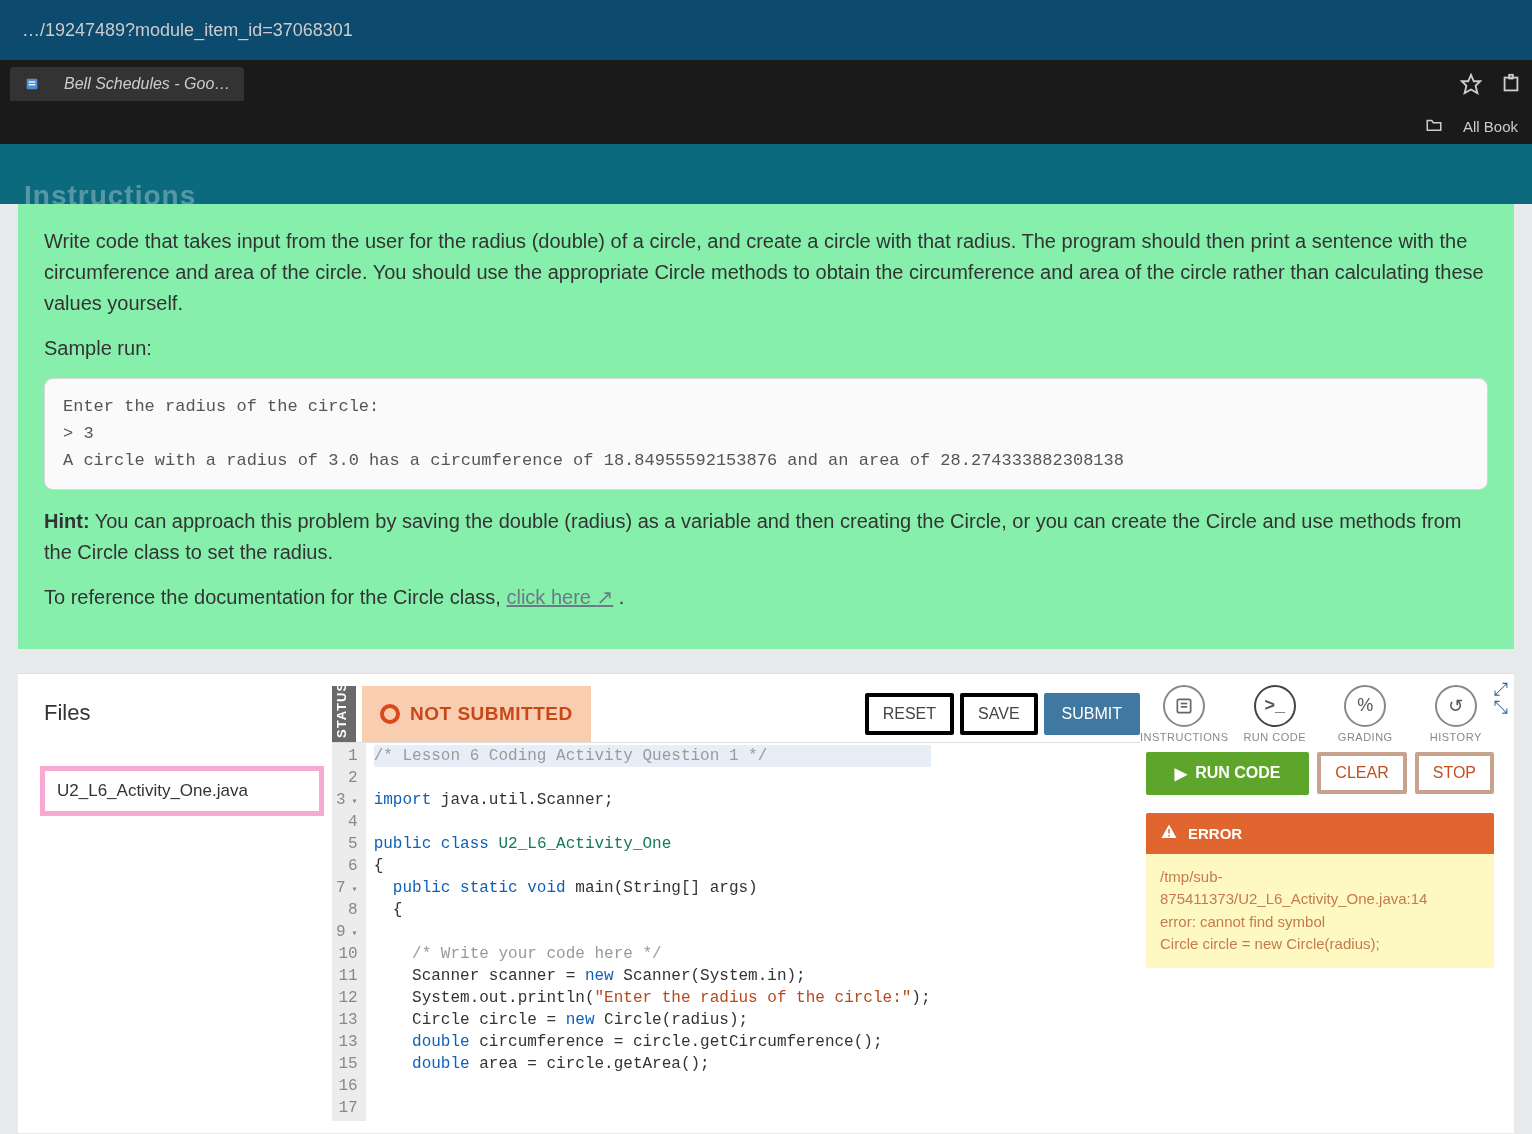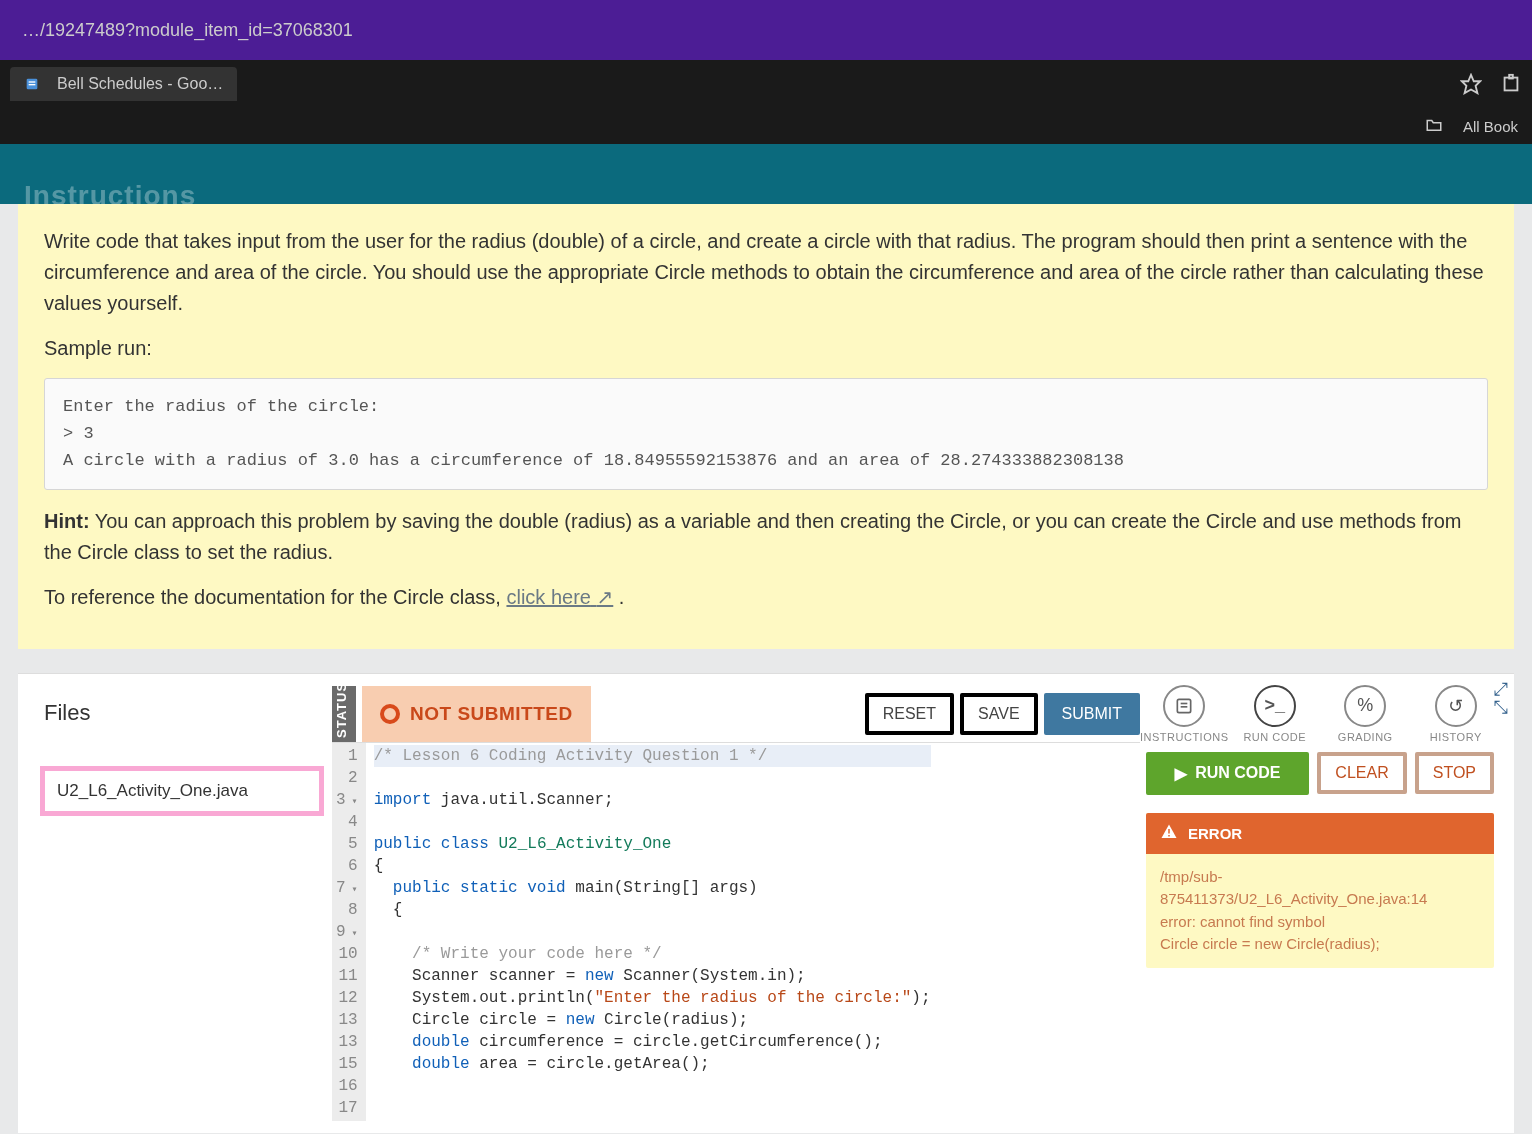--- a/index.html
+++ b/index.html
@@ -1,28 +1,28 @@
 <!DOCTYPE html>
 <html><head>
 <meta charset="utf-8">
 <style>
 * { box-sizing: border-box; margin: 0; padding: 0; }
 body { font-family: -apple-system, "Helvetica Neue", Arial, sans-serif; background: #1a1a1a; width: 1532px; height: 1134px; overflow: hidden; }
-.browser-chrome { background: #4c1d95; height: 60px; display: flex; align-items: center; padding: 0 10px; color: #ccc; }
+.browser-chrome { background: #0c4a6e; height: 60px; display: flex; align-items: center; padding: 0 10px; color: #ccc; }
 .url-frag { color: #ccc; font-size: 18px; padding: 6px 12px; }
 .tab-row { background: #1a1a1a; height: 48px; display: flex; align-items: center; padding: 0 10px; color: #ccc; justify-content: space-between; }
-.tab { display: flex; align-items: center; gap: 17px; background: #333; padding: 8px 14px; border-radius: 4px 4px 0 0; }
+.tab { display: flex; align-items: center; gap: 24px; background: #333; padding: 8px 14px; border-radius: 4px 4px 0 0; font-style: italic; }
 .tab-icon { width: 16px; height: 16px; display: inline-flex; }
 .bookbar { background: #1a1a1a; height: 36px; display: flex; align-items: center; justify-content: flex-end; padding: 0 14px; color: #ccc; font-size: 15px; gap: 20px; }
 .content-frame { background: #e8e9ea; height: 990px; padding: 0; }
 .teal-header { background: #0b6a7d; color: #fff; height: 60px; padding: 10px 24px; font-size: 28px; font-weight: 700; letter-spacing: 1px; overflow: hidden; display: flex; align-items: flex-end; }
 .teal-header span { opacity: 0.3; transform: translateY(18px); }
-.instructions { background: #fef9c3; margin: 0 18px; padding: 22px 26px; font-size: 20px; color: #333; line-height: 1.55; }
+.instructions { background: #86efac; margin: 0 18px; padding: 22px 26px; font-size: 20px; color: #333; line-height: 1.55; }
 .instructions p { margin-bottom: 14px; }
-.sample-box { border: 1px solid #d6d6d6; background: #fafafa; padding: 14px 18px; font-family: "Courier New", monospace; font-size: 17px; color: #555; line-height: 1.6; border-radius: 3px; margin-bottom: 16px; white-space: pre-wrap; }
+.sample-box { border: 1px solid #d6d6d6; background: #fafafa; padding: 14px 18px; font-family: "Courier New", monospace; font-size: 17px; color: #555; line-height: 1.6; border-radius: 9px; margin-bottom: 16px; white-space: pre-wrap; }
 .instructions b { font-weight: 700; }
 .instructions a { color: #6b7a85; text-decoration: underline; }
 .ide-zone { background: #fff; margin: 24px 18px 0; padding: 12px 14px; border-top: 1px solid #ddd; display: flex; gap: 0; position: relative; }
 .fullscreen-toggle { position: absolute; top: 6px; right: 6px; color: #2f5e8a; font-size: 18px; line-height: 1; }
 .files-col { width: 300px; padding: 14px 8px; }
 .files-title { font-size: 22px; font-weight: 400; color: #333; margin-bottom: 40px; padding-left: 4px; }
 .file-item { background: #fff; border: 5px solid #f9a8d4; padding: 10px 12px; font-size: 17px; color: #333; cursor: pointer; }
 .editor-col { flex: 1; display: flex; flex-direction: column; }
 .editor-col2 { width: 360px; display: flex; flex-direction: column; }
 .status-row { display: flex; align-items: stretch; gap: 6px; height: 56px; }

